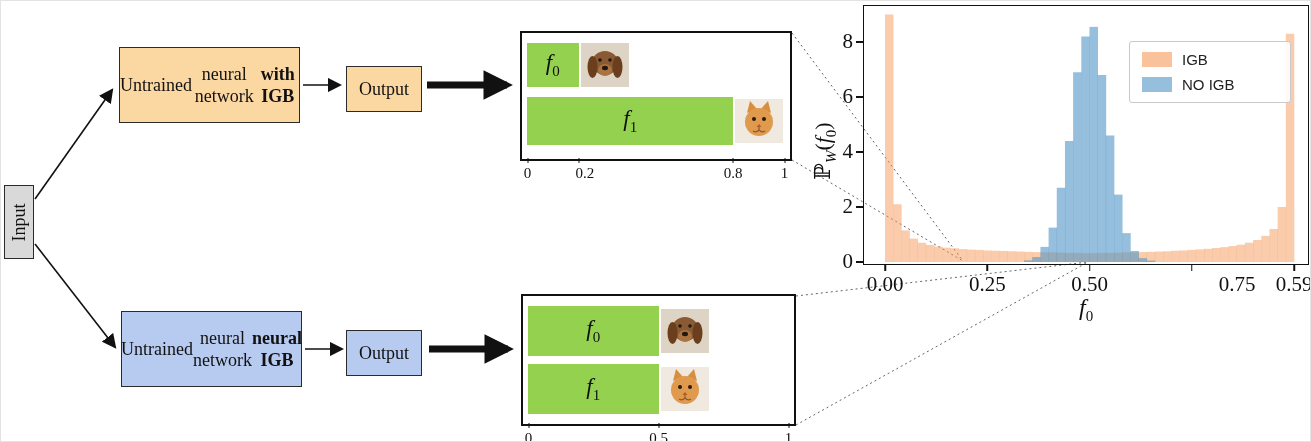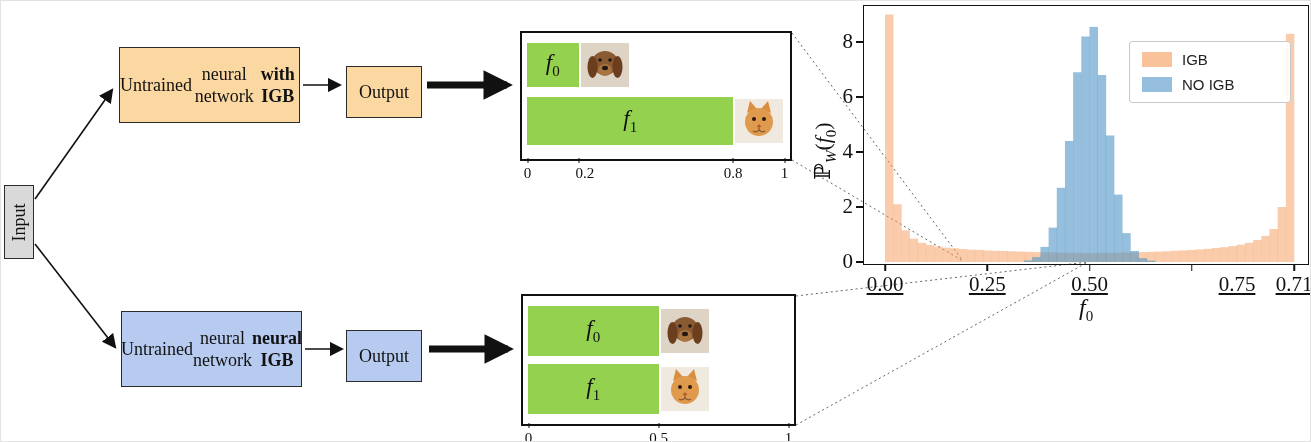--- a/index.html
+++ b/index.html
@@ -10,36 +10,36 @@
 
   
   .box { border:1.2px solid #2b2b2b; display:flex; align-items:center; justify-content:center; text-align:center; }
   .net-box { width:181px; height:76px; font-size:18px; line-height:1.25; }
   .net-box span, .net-box b { display:block; }
   .orange { background:#fbd7a2; }
   .blue-fill { background:#b7cbf0; }
   .gray { background:#d9d9d9; }
   .input-box { width:30px; height:74px; font-size:18px; }
   .vtext { transform:rotate(-90deg); white-space:nowrap; }
-  .output-box { width:76px; height:52px; font-size:18px; }
+  .output-box { width:76px; height:46px; font-size:18px; }
 
   
   .panel { border:2.5px solid #111; background:#fff; }
   .bar-row { position:absolute; left:5px; right:5px; display:flex; align-items:stretch; }
   .gbar { background:#94d14f; display:flex; align-items:center; justify-content:center; flex:0 0 auto; }
   .flabel { font-size:23px; }
   .flabel sub { font-size:15px; }
   .animal { width:48px; height:100%; margin-left:2px; flex:0 0 auto; display:block; }
   .panel-tick-label { position:absolute; transform:translateX(-50%); font-size:15px; top:4px; color:#111; }
   .panel-tick-mark { position:absolute; width:1px; height:5px; background:#111; top:-3px; transform:translateX(-0.5px); }
 
   
   .hist-frame { border:1.5px solid #111; background:transparent; }
   .hist-tick-label { position:absolute; font-size:21px; color:#111; }
-  .hist-tick-label.x { transform:translateX(-50%);text-decoration:underline; }
+  .hist-tick-label.x { transform:translateX(-50%); }
   .hist-tick-label.y { text-align:right; }
   .tick-mark-v { position:absolute; width:1.5px; height:6px; background:#111; transform:translateX(-0.75px); }
   .tick-mark-h { position:absolute; width:7px; height:1.5px; background:#111; }
   .axis-label { position:absolute; font-size:24px; color:#111; white-space:nowrap; }
   .axis-label sub { font-size:15px; }
   .ylabel { transform:translate(-50%,-50%) rotate(-90deg); font-size:22px; }
 
   .legend { position:absolute; left:1128px; top:40px; width:162px; border:1px solid #c9c9c9; border-radius:3px; background:rgba(255,255,255,.9); padding:9px 12px; display:flex; flex-direction:column; gap:8px; font-family:"Liberation Sans","DejaVu Sans",sans-serif; }
   .legend-row { display:flex; align-items:center; gap:10px; }
   .legend-swatch { width:30px; height:15px; flex:0 0 auto; }
@@ -271,21 +271,21 @@
   </div>
 
 <div class="hist-tick-label x" style="left: 884px; top: 271px;">0.00</div>
     <div class="tick-mark-v" style="left: 884px; top: 264px;"></div>
     <div class="hist-tick-label x" style="left: 986.25px; top: 271px;">0.25</div>
     <div class="tick-mark-v" style="left: 986.25px; top: 264px;"></div>
     <div class="hist-tick-label x" style="left: 1088.5px; top: 271px;">0.50</div>
     <div class="tick-mark-v" style="left: 1088.5px; top: 264px;"></div>
     <div class="hist-tick-label x" style="left: 1236px; top: 271px;">0.75</div>
     <div class="tick-mark-v" style="left: 1190.75px; top: 264px;"></div>
-    <div class="hist-tick-label x" style="left: 1293px; top: 271px;">0.71</div>
+    <div class="hist-tick-label x" style="left: 1293px; top: 271px;">0.59</div>
     <div class="tick-mark-v" style="left: 1293px; top: 264px;"></div>
     <div class="hist-tick-label y" style="left: 814px; top: 248px; width: 38px;">0</div>
     <div class="tick-mark-h" style="left: 855px; top: 260.25px;"></div>
     <div class="hist-tick-label y" style="left: 814px; top: 193px; width: 38px;">2</div>
     <div class="tick-mark-h" style="left: 855px; top: 205.25px;"></div>
     <div class="hist-tick-label y" style="left: 814px; top: 138px; width: 38px;">4</div>
     <div class="tick-mark-h" style="left: 855px; top: 150.25px;"></div>
     <div class="hist-tick-label y" style="left: 814px; top: 83px; width: 38px;">6</div>
     <div class="tick-mark-h" style="left: 855px; top: 95.25px;"></div>
     <div class="hist-tick-label y" style="left: 814px; top: 28px; width: 38px;">8</div>

